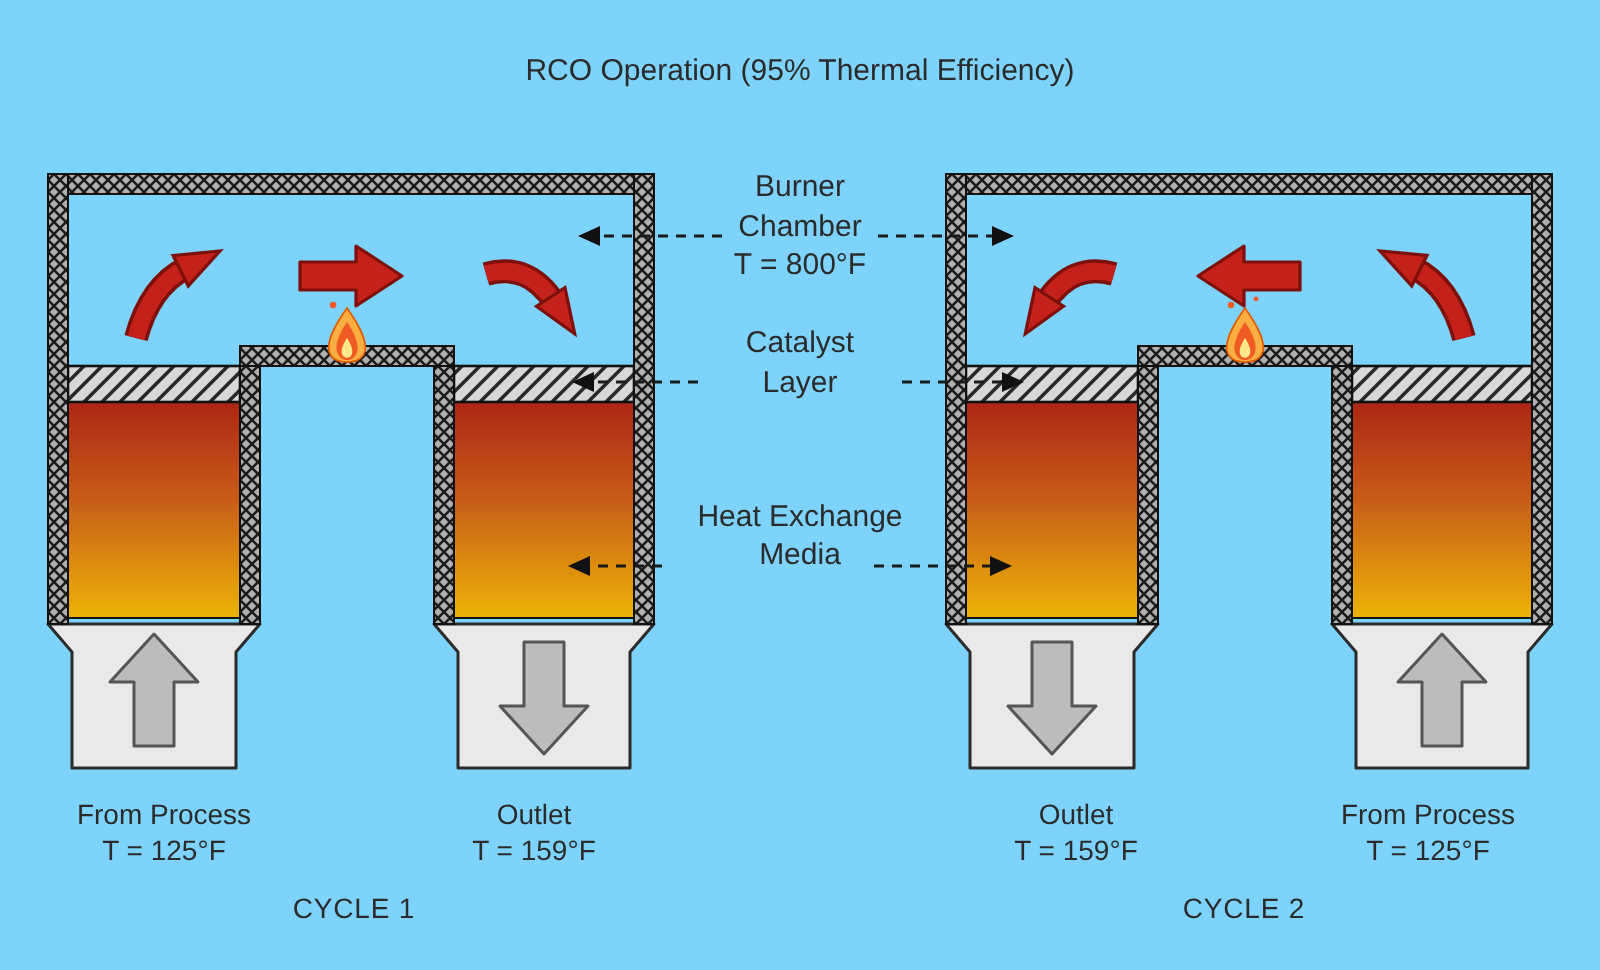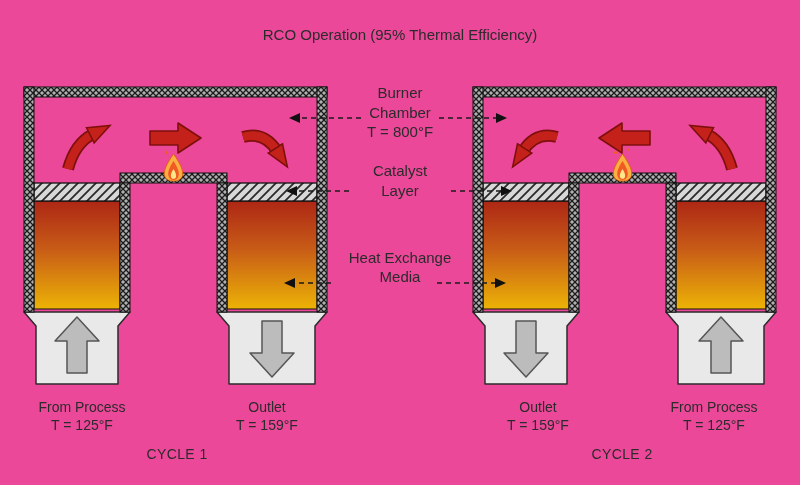--- a/index.html
+++ b/index.html
@@ -1,16 +1,16 @@
 <!DOCTYPE html>
 <html><head>
 <meta charset="utf-8">
 <style>
   html,body{margin:0;padding:0;background:#ffffff;}
-  #stage{position:relative;width:800px;height:485px;background:#ec4899;overflow:hidden;
+  #stage{position:relative;width:800px;height:485px;background:#7dd3fc;overflow:hidden;
          font-family:"Liberation Sans", sans-serif;}
   svg{display:block;}
   text{font-family:"Liberation Sans", sans-serif;fill:#2b2b2b;text-anchor:middle;}
   .t-title{font-size:15px;}
   .t-label{font-size:15px;}
   .t-sub{font-size:14px;}
   .t-cycle{font-size:14px;letter-spacing:.4px;}
 </style>
 </head>
 <body>

